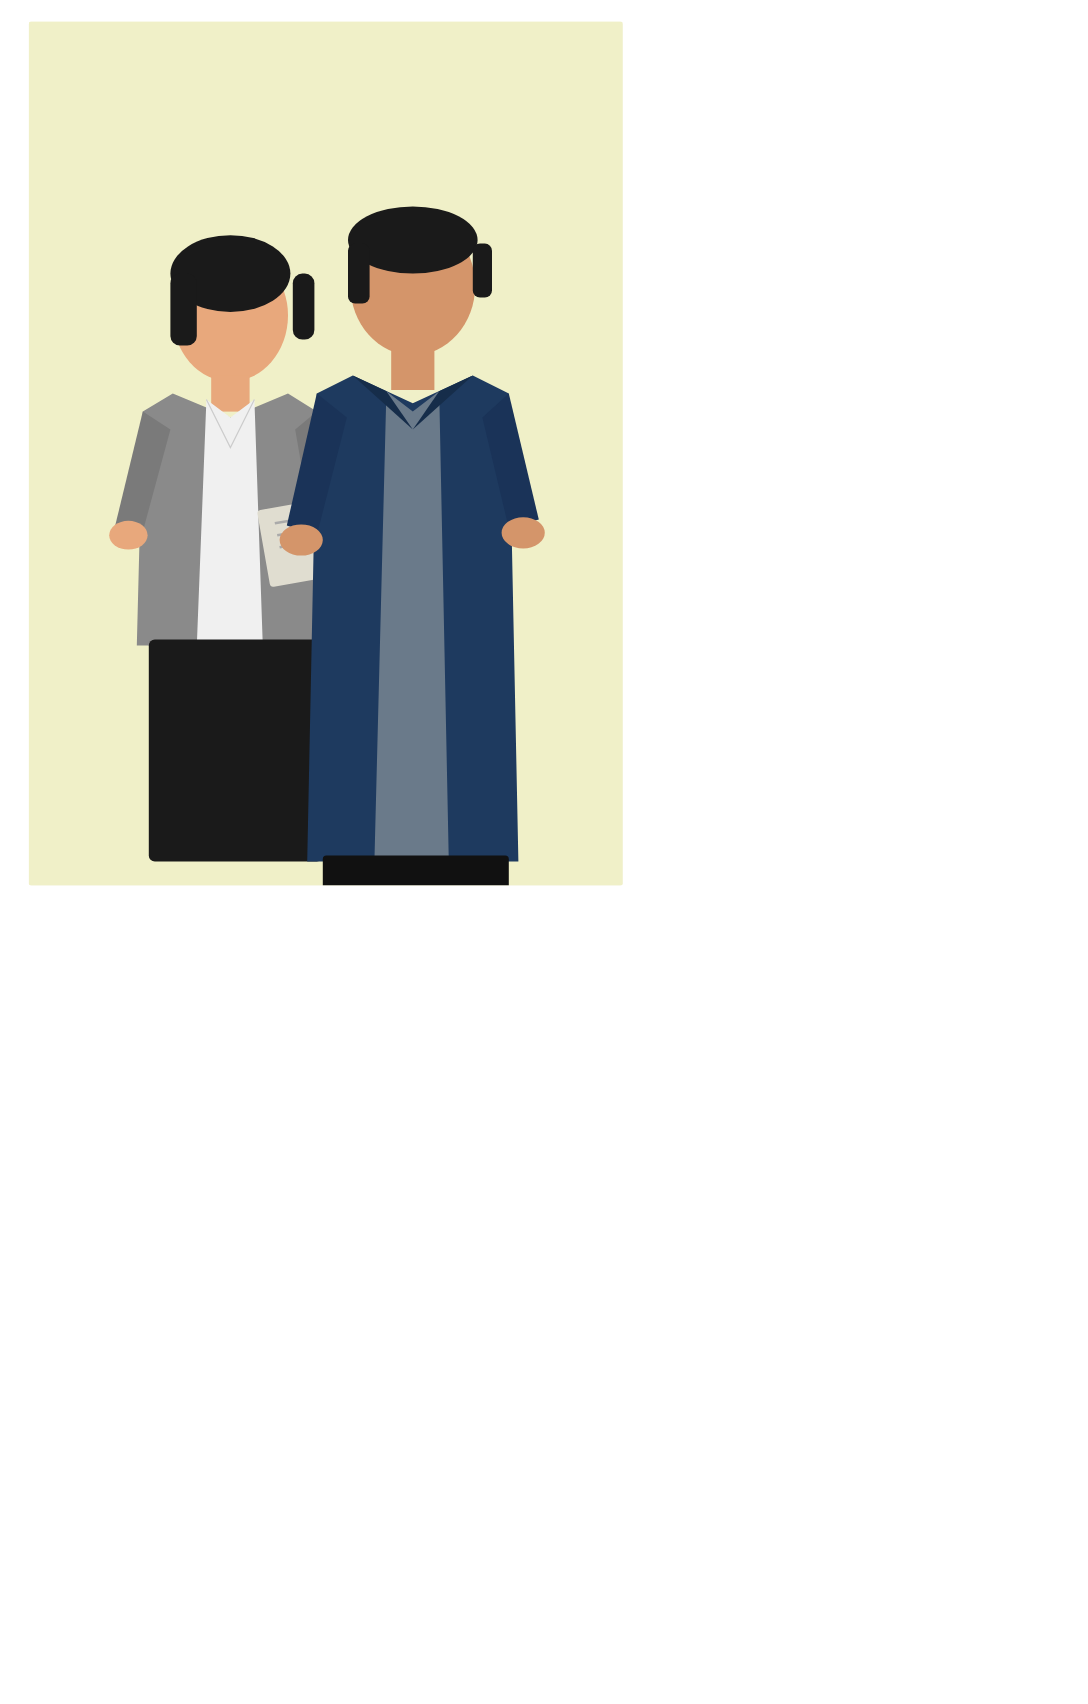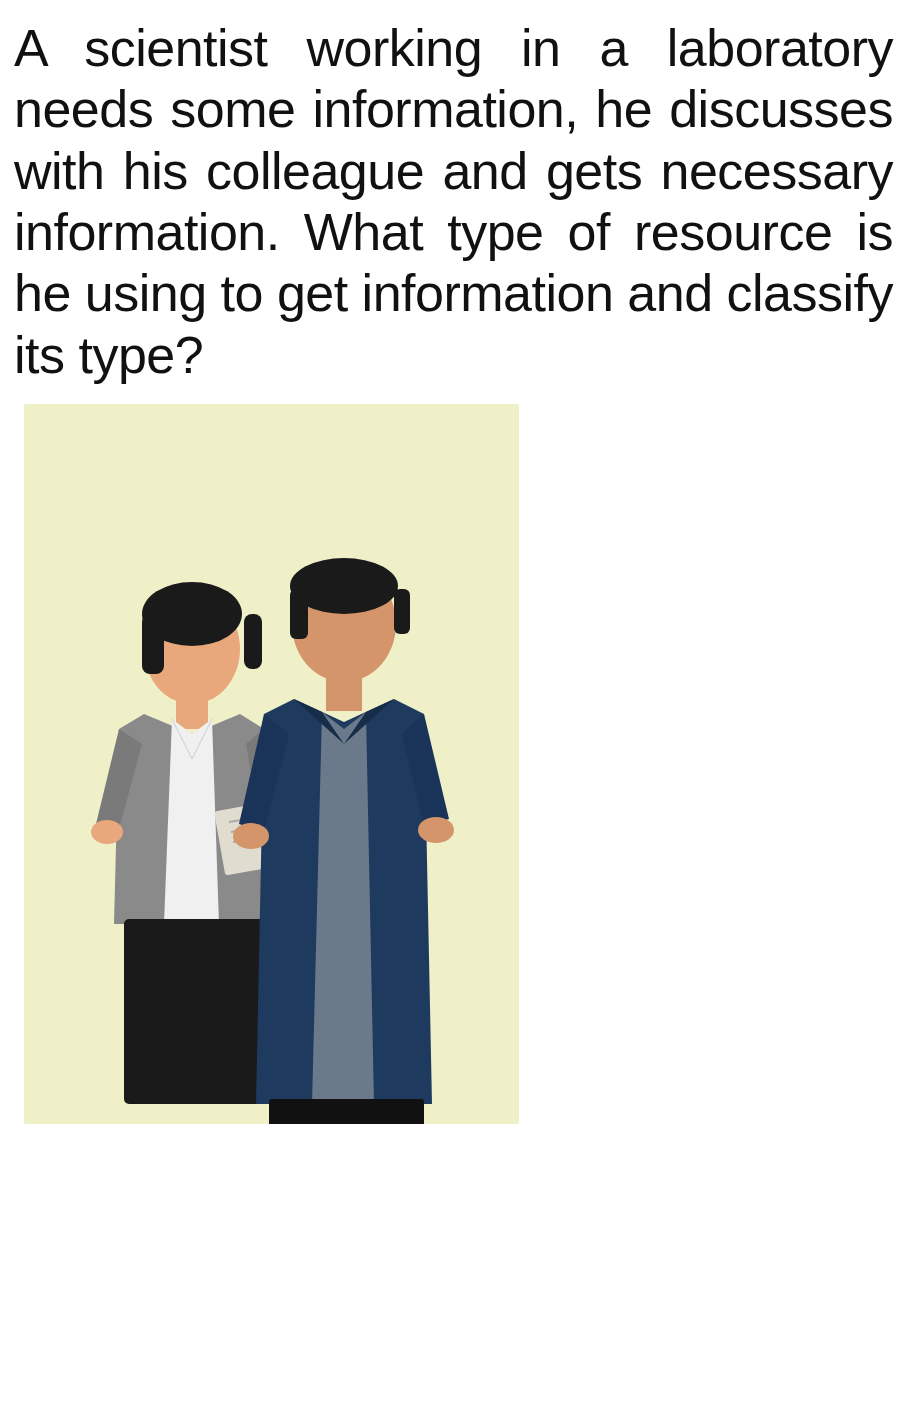--- a/index.html
+++ b/index.html
@@ -48,21 +48,20 @@
     .illustration-svg {
       width: 100%;
       height: 100%;
     }
   </style>
 </head>
 <body>
 
 <div class="page-container">
 
-  <div class="question-text">A scientist working in a laboratory needs some information, he discusses with his colleague and gets necessary information. What type of resource is he using to get information and classify its type?</div>
 
   <div class="illustration-container">
     <svg class="illustration-svg" viewBox="0 0 495 720" xmlns="http://www.w3.org/2000/svg">
 
       <rect width="495" height="720" fill="#f0f0c8"></rect>
 
       <ellipse cx="168" cy="245" rx="48" ry="55" fill="#e8a87c"></ellipse>
 
       <ellipse cx="168" cy="210" rx="50" ry="32" fill="#1a1a1a"></ellipse>
       <rect x="118" y="210" width="22" height="60" rx="8" fill="#1a1a1a"></rect>

